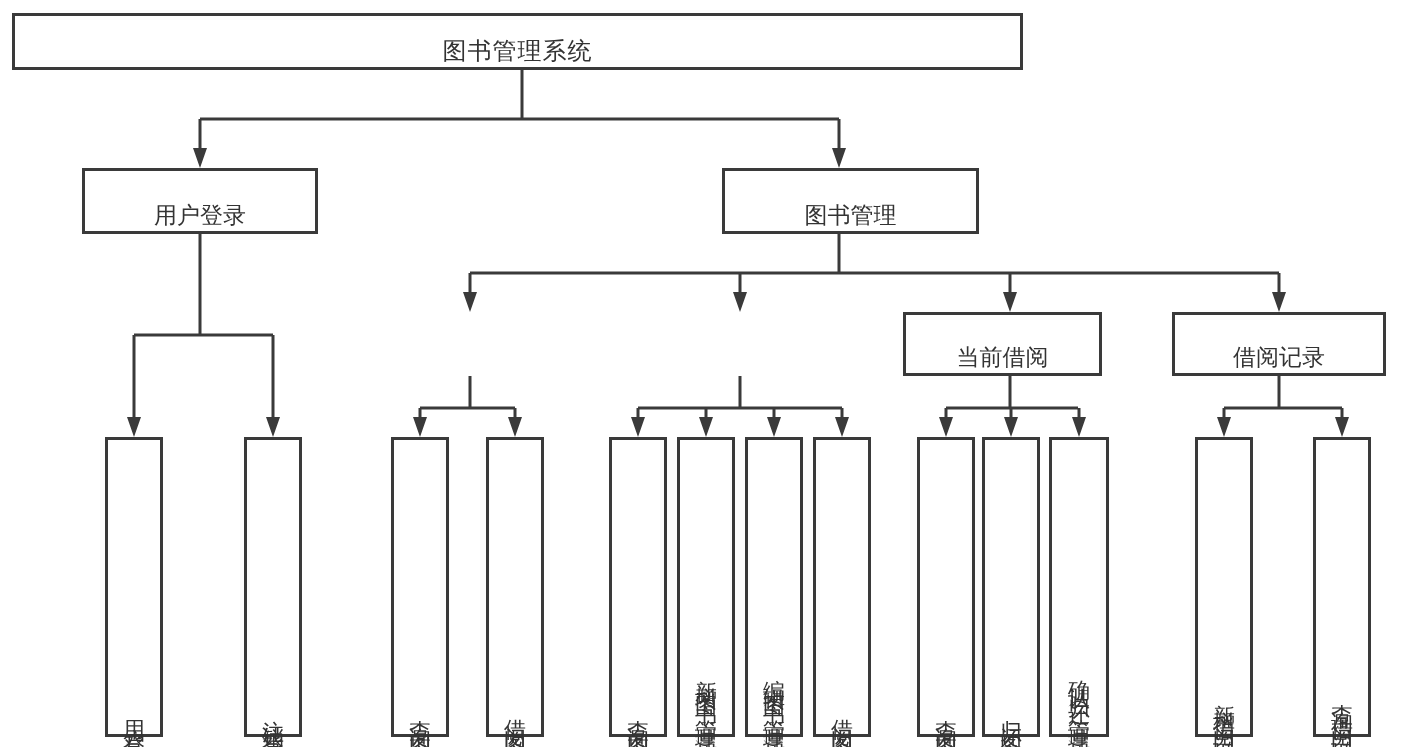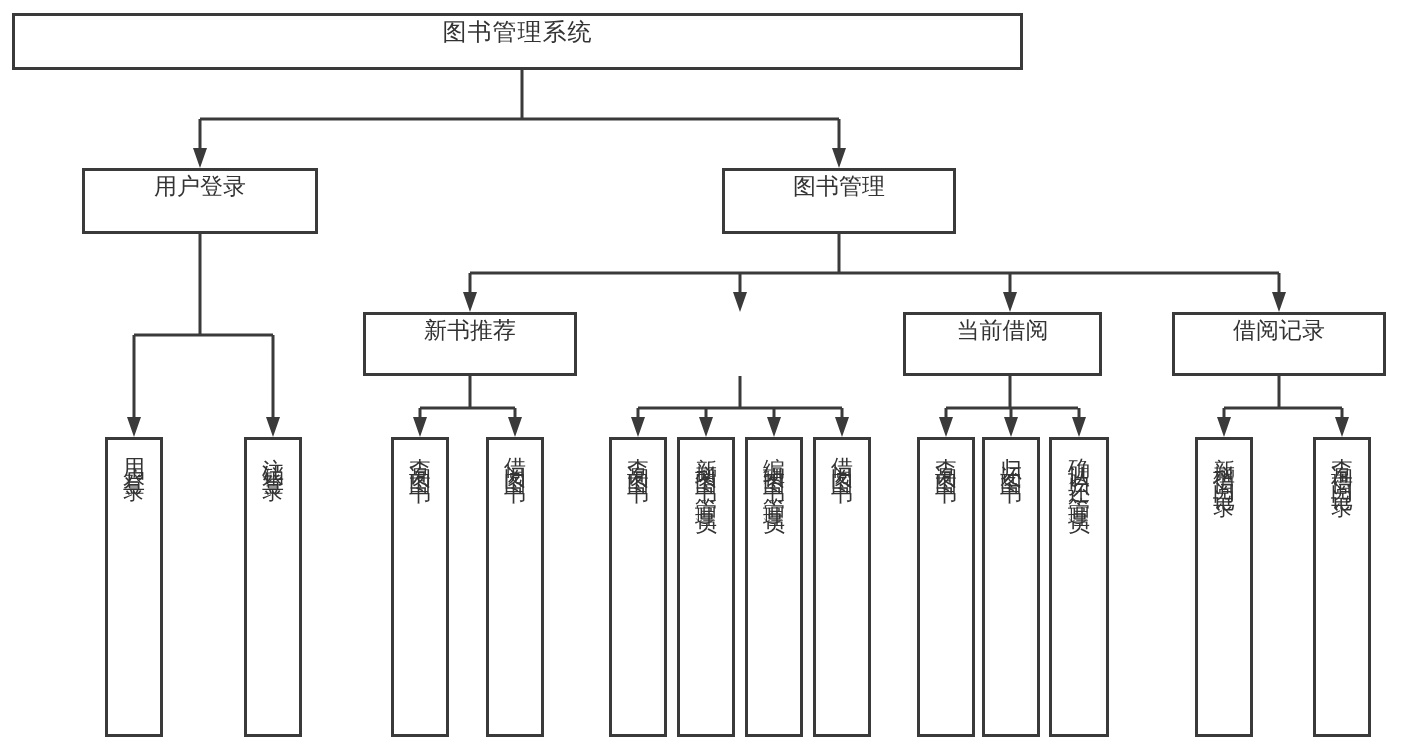--- a/index.html
+++ b/index.html
@@ -17,21 +17,21 @@
     overflow:hidden;
     font-family:"Liberation Sans", sans-serif;
   }
   .connectors{position:absolute;left:0;top:0;z-index:1;}
   .box{
     position:absolute;
     box-sizing:border-box;
     border:3px solid var(--border);
     background:#ffffff;
     display:flex;
-    align-items:flex-start;
+    align-items:flex-end;
     justify-content:center;
     z-index:2;
   }
   .box .label{
     color:var(--text);
     font-size:23px;
     white-space:nowrap;
   }
   .root .label{font-size:24px;letter-spacing:1px;}
   .leaf .label{
@@ -78,27 +78,24 @@
     </g>
   </svg>
 
   <div class="box root" style="left:12px;top:13px;width:1011px;height:57px">
     <span class="label">图书管理系统</span>
   </div>
 
   <div class="box" style="left:82px;top:168px;width:236px;height:66px">
     <span class="label">用户登录</span>
   </div>
-  <div class="box" style="left:722px;top:168px;width:234px;height:66px">
+  <div class="box" style="left:722px;top:168px;width:257px;height:66px">
     <span class="label">图书管理</span>
   </div>
 
-  <div class="box" style="left:363px;top:312px;width:214px;height:64px">
-    <span class="label">新书推荐</span>
-  </div>
   <div class="box" style="left:903px;top:312px;width:199px;height:64px">
     <span class="label">当前借阅</span>
   </div>
   <div class="box" style="left:1172px;top:312px;width:214px;height:64px">
     <span class="label">借阅记录</span>
   </div>
 
   <div class="box leaf" style="left:105px;top:437px;width:58px;height:300px">
     <span class="label">用户登录</span>
   </div>

